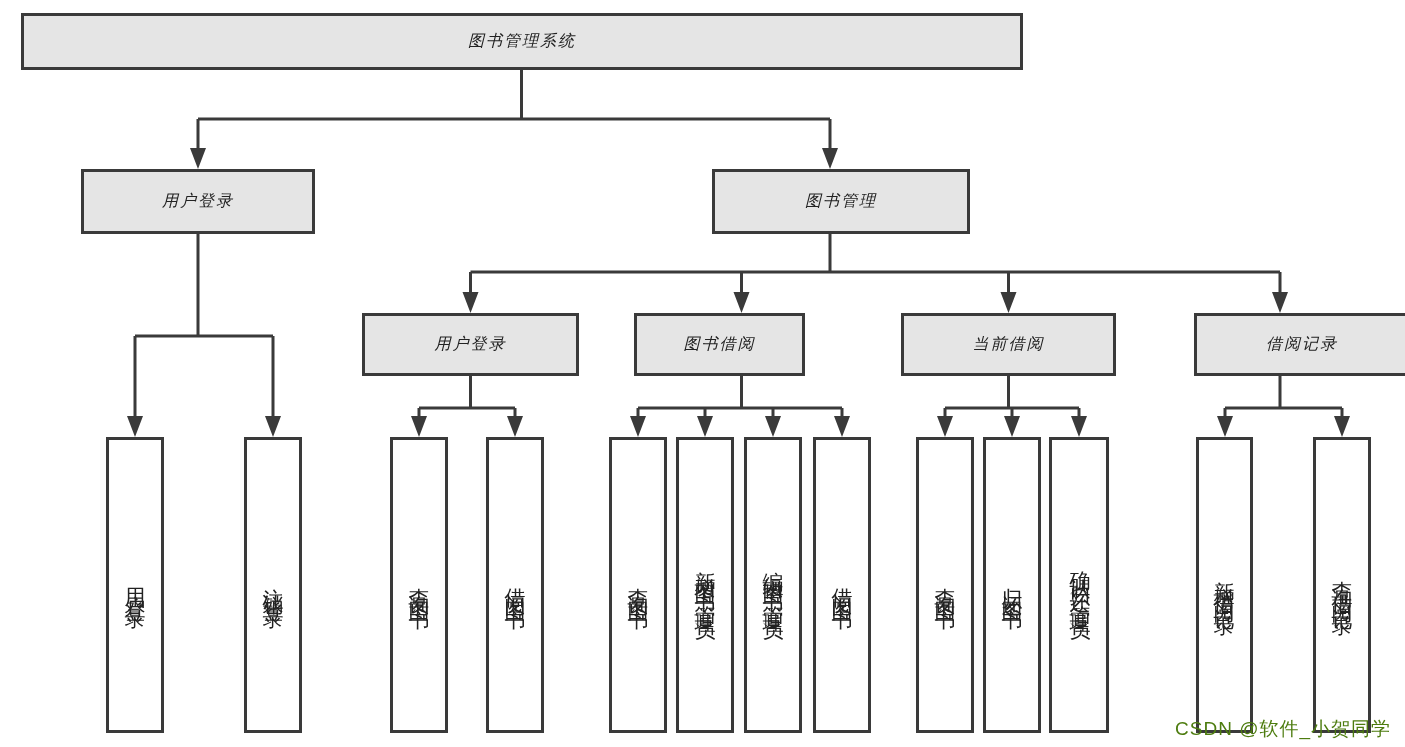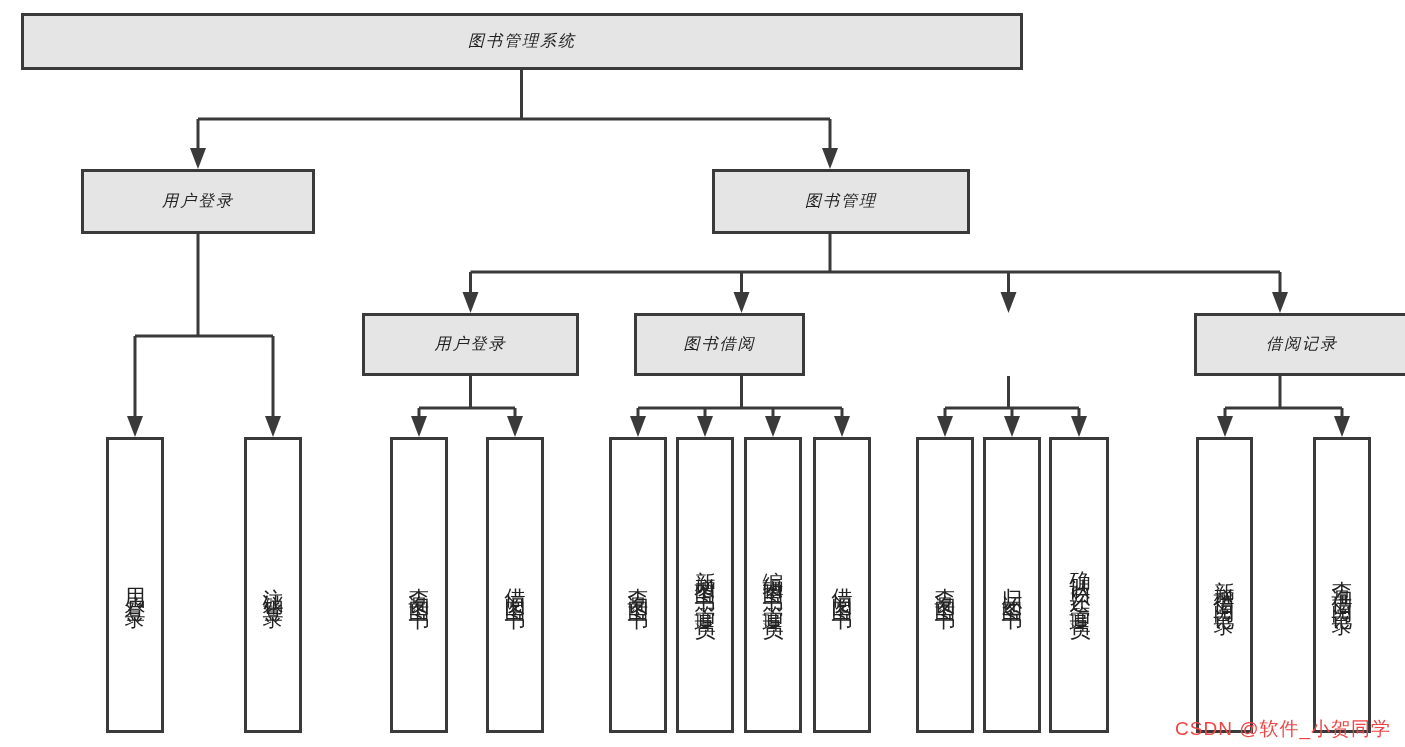--- a/index.html
+++ b/index.html
@@ -51,21 +51,21 @@
     top: 437px;
     width: 58px;
     height: 296px;
   }
   .watermark {
     position: absolute;
     right: 14px;
     bottom: 5px;
     font-size: 19px;
     letter-spacing: 1px;
-    color: #ef4444;
+    color: #4d7c0f;
     z-index: 10;
     white-space: nowrap;
   }
 </style>
 </head>
 <body>
 
 <div id="canvas">
 
   <svg id="wires" viewBox="0 0 1405 747" xmlns="http://www.w3.org/2000/svg">
@@ -88,20 +88,21 @@
              M1334 416H1350L1342 437Z" fill="#3a3a3a"></path>
   </svg>
 
   <div class="node" style="left:21px; top:13px; width:1002px; height:57px;">图书管理系统</div>
 
   <div class="node" style="left:81px; top:169px; width:234px; height:65px;">用户登录</div>
   <div class="node" style="left:712px; top:169px; width:258px; height:65px;">图书管理</div>
 
   <div class="node" style="left:362px; top:313px; width:217px; height:63px;">用户登录</div>
   <div class="node" style="left:634px; top:313px; width:171px; height:63px;">图书借阅</div>
+  <div class="node" style="left:901px; top:313px; width:215px; height:63px;">当前借阅</div>
   <div class="node" style="left:1172px; top:313px; width:216px; height:63px;margin-left:22px;">借阅记录</div>
 
   <div class="vnode" style="left:106px;">用户登录</div>
   <div class="vnode" style="left:244px;">注销登录</div>
 
   <div class="vnode" style="left:390px;">查询图书</div>
   <div class="vnode" style="left:486px;">借阅图书</div>
 
   <div class="vnode" style="left:609px;">查询图书</div>
   <div class="vnode" style="left:676px;">新增图书（管理员）</div>

